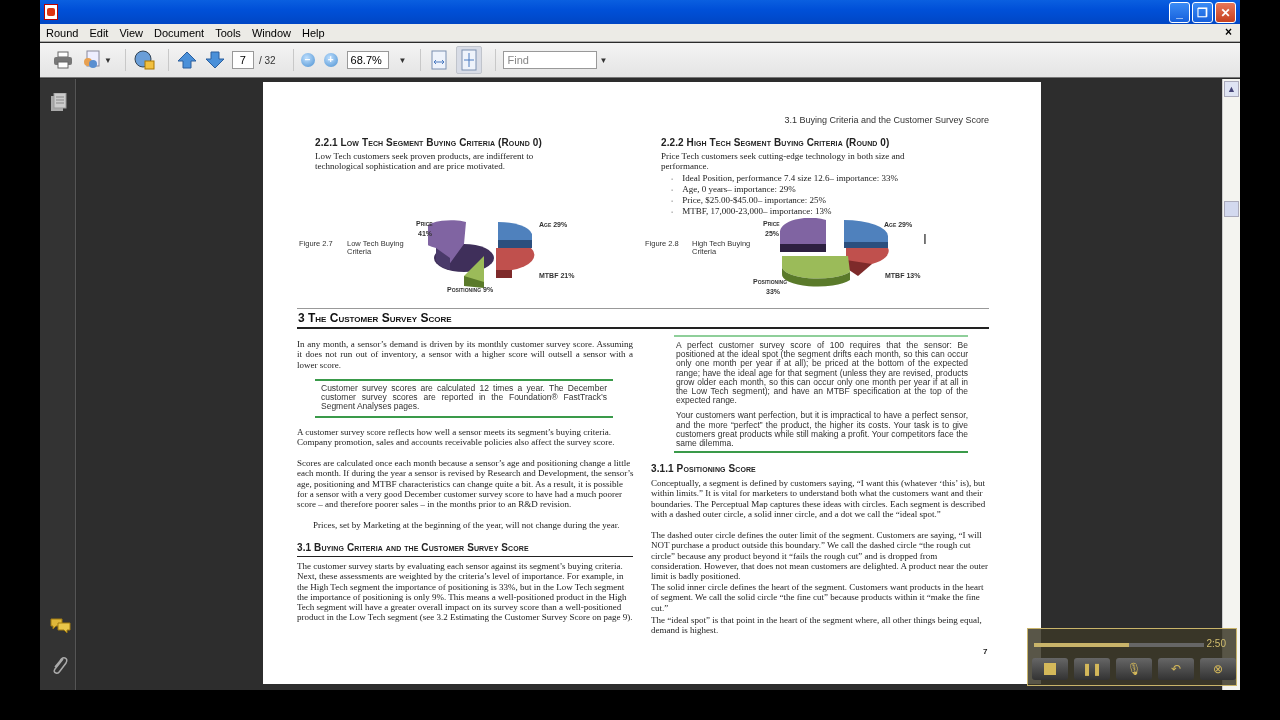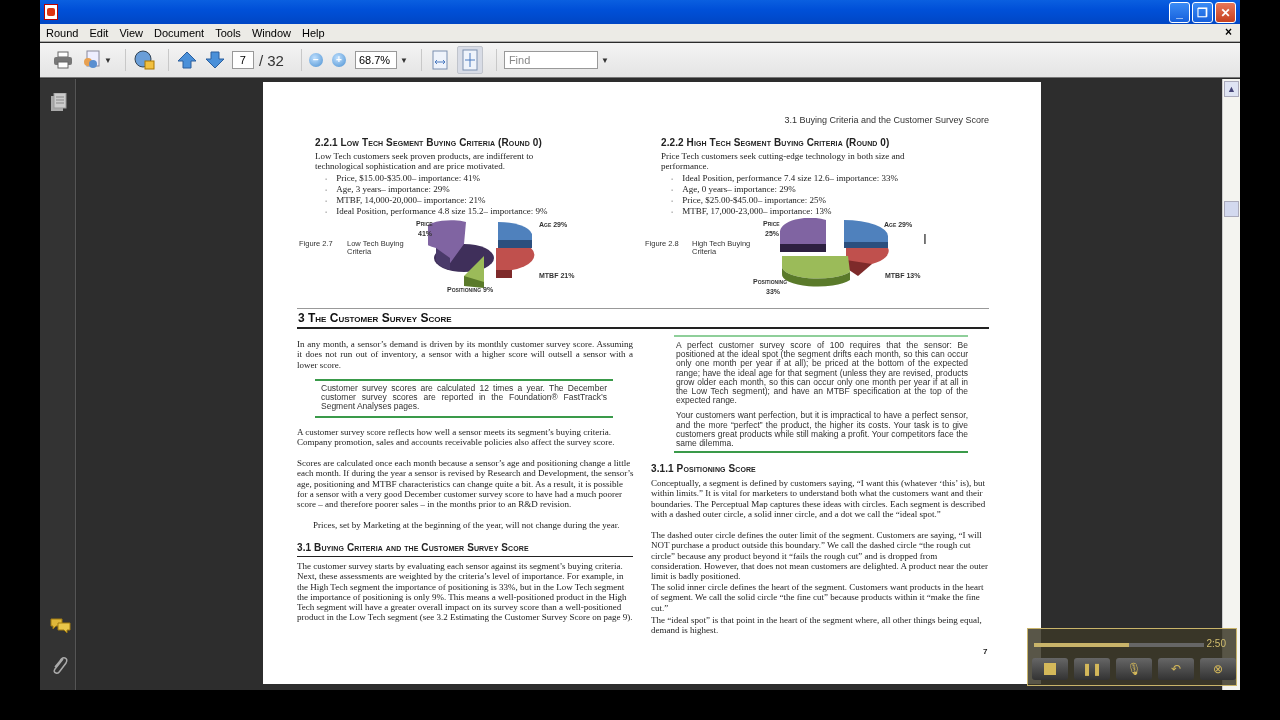--- a/index.html
+++ b/index.html
@@ -11,23 +11,23 @@
   .winbtns { position: absolute; right: 4px; top: 2px; display: flex; gap: 2px; }
   .winbtn { width: 21px; height: 21px; border: 1px solid #fff; border-radius: 3px; background: linear-gradient(#3b8cf5, #1660dc); color: #fff; font-size: 12px; display: flex; align-items: center; justify-content: center; font-weight: bold; }
   .winbtn.close { background: linear-gradient(#e8775a, #c6401e); }
   .menubar { position: absolute; top: 24px; left: 0; width: 1200px; height: 18px; background: #ecebe6; border-bottom: 1px solid #aaa; font-size: 11px; display: flex; align-items: center; padding-left: 6px; gap: 11px; color: #000; }
   .menubar .close-doc { position: absolute; right: 8px; top: 1px; font-size: 12px; font-weight: bold; }
   .toolbar { position: absolute; top: 43px; left: 0; width: 1200px; height: 35px; background: linear-gradient(#f4f4f4, #e4e4e4); border-bottom: 1px solid #777; display: flex; align-items: center; padding-left: 12px; }
   .tb-icon { width: 22px; height: 22px; margin-right: 6px; display: flex; align-items: center; justify-content: center; font-size: 16px; color: #555; }
   .tb-sep { width: 1px; height: 22px; background: #c8c8c8; margin: 0 7px; }
   .tb-arrow { font-size: 8px; color: #333; margin-right: 6px; }
   .page-input { width: 22px; height: 18px; border: 1px solid #999; background: #fff; font-size: 11px; text-align: center; line-height: 16px; margin-right: 5px; }
-  .page-total { font-size: 15px; color: #333; margin-right: 10px; }
+  .page-total { font-size: 10px; color: #333; margin-right: 10px; }
   .zoom-btn { width: 14px; height: 14px; border-radius: 50%; background: radial-gradient(circle at 40% 35%, #bfe0ff, #4a8fd0); color: #fff; font-size: 10px; line-height: 13px; text-align: center; margin-right: 9px; font-weight: bold; }
-  .zoom-input { width: 42px; height: 18px; border: 1px solid #999; background: #fff; font-size: 11px; padding-left: 3px; line-height: 16px; margin-right: 3px; }
+  .zoom-input { width: 42px; height: 18px; border: 1px solid #999; background: #fff; font-size: 11px; padding-left: 3px; line-height: 16px; margin-right: 10px; }
   .find-input { width: 94px; height: 18px; border: 1px solid #999; background: #fff; font-size: 11px; padding-left: 4px; line-height: 16px; color: #888; margin-right: 3px; }
   .tb-active { background: #d8dce6; border: 1px solid #c0c4cc; border-radius: 2px; }
   .leftpanel { position: absolute; left: 0; top: 79px; width: 36px; height: 611px; background: #333; border-right: 1px solid #555; }
   .lp-icon { position: absolute; left: 10px; width: 18px; height: 18px; }
   .docarea { position: absolute; left: 37px; top: 79px; width: 1145px; height: 611px; background: #2d2d2d; }
   .vscroll { position: absolute; right: 0; top: 79px; width: 18px; height: 611px; background: #f4f4f0; border-left: 1px solid #ccc; }
   .vscroll .up { position: absolute; top: 2px; left: 1px; width: 15px; height: 16px; background: #dfe4f3; border: 1px solid #aab; font-size: 9px; text-align: center; color: #447; line-height: 14px; }
   .vscroll .thumb { position: absolute; top: 122px; left: 1px; width: 15px; height: 16px; background: #d3d9ef; border: 1px solid #aab; }
 
   .page { position: absolute; left: 263px; top: 82px; width: 778px; height: 602px; background: #fff; color: #222; }
@@ -171,26 +171,20 @@
     <div class="up">▲</div>
     <div class="thumb"></div>
   </div>
 </div>
 
 <div class="page">
   <div class="runhead">3.1 Buying Criteria and the Customer Survey Score</div>
 
   <div class="h2" style="left:52px;top:55px">2.2.1 Low Tech Segment Buying Criteria (Round 0)</div>
   <div class="serif" style="position:absolute;left:52px;top:69px;width:260px">Low Tech customers seek proven products, are indifferent to technological sophistication and are price motivated.</div>
-  <ul class="bul serif" style="position:absolute;left:52px;top:91px;width:300px">
-    <li>Price, $15.00-$35.00– importance: 41%</li>
-    <li>Age, 3 years– importance: 29%</li>
-    <li>MTBF, 14,000-20,000– importance: 21%</li>
-    <li>Ideal Position, performance 4.8 size 15.2– importance: 9%</li>
-  </ul>
   <div class="figcap" style="left:36px;top:158px">Figure 2.7</div>
   <div class="figcap" style="left:84px;top:158px;width:60px">Low Tech Buying Criteria</div>
   <svg style="position:absolute;left:165px;top:136px" width="130" height="72">
     <ellipse cx="36" cy="40" rx="30" ry="14" fill="#3f2f5a"></ellipse>
     <path d="M36 26 L38 4 A30 14 0 0 0 8 30 L8 42 A30 14 0 0 0 20 48 L36 26 Z" fill="#8064a2"></path>
     <path d="M8 30 L8 42 A30 14 0 0 0 22 52 L22 40 Z" fill="#4a3a6a"></path>
     <path d="M70 4 L70 22 L104 22 L104 16 A34 14 0 0 0 70 4 Z" fill="#4f81bd"></path>
     <path d="M70 22 L104 22 L104 30 L70 30 Z" fill="#2b4f7e"></path>
     <path d="M68 30 L103 30 A34 16 0 0 1 84 52 L68 52 Z" fill="#c0504d"></path>
     <path d="M68 52 L84 52 L84 60 L68 60 Z" fill="#7e2a2a"></path>

